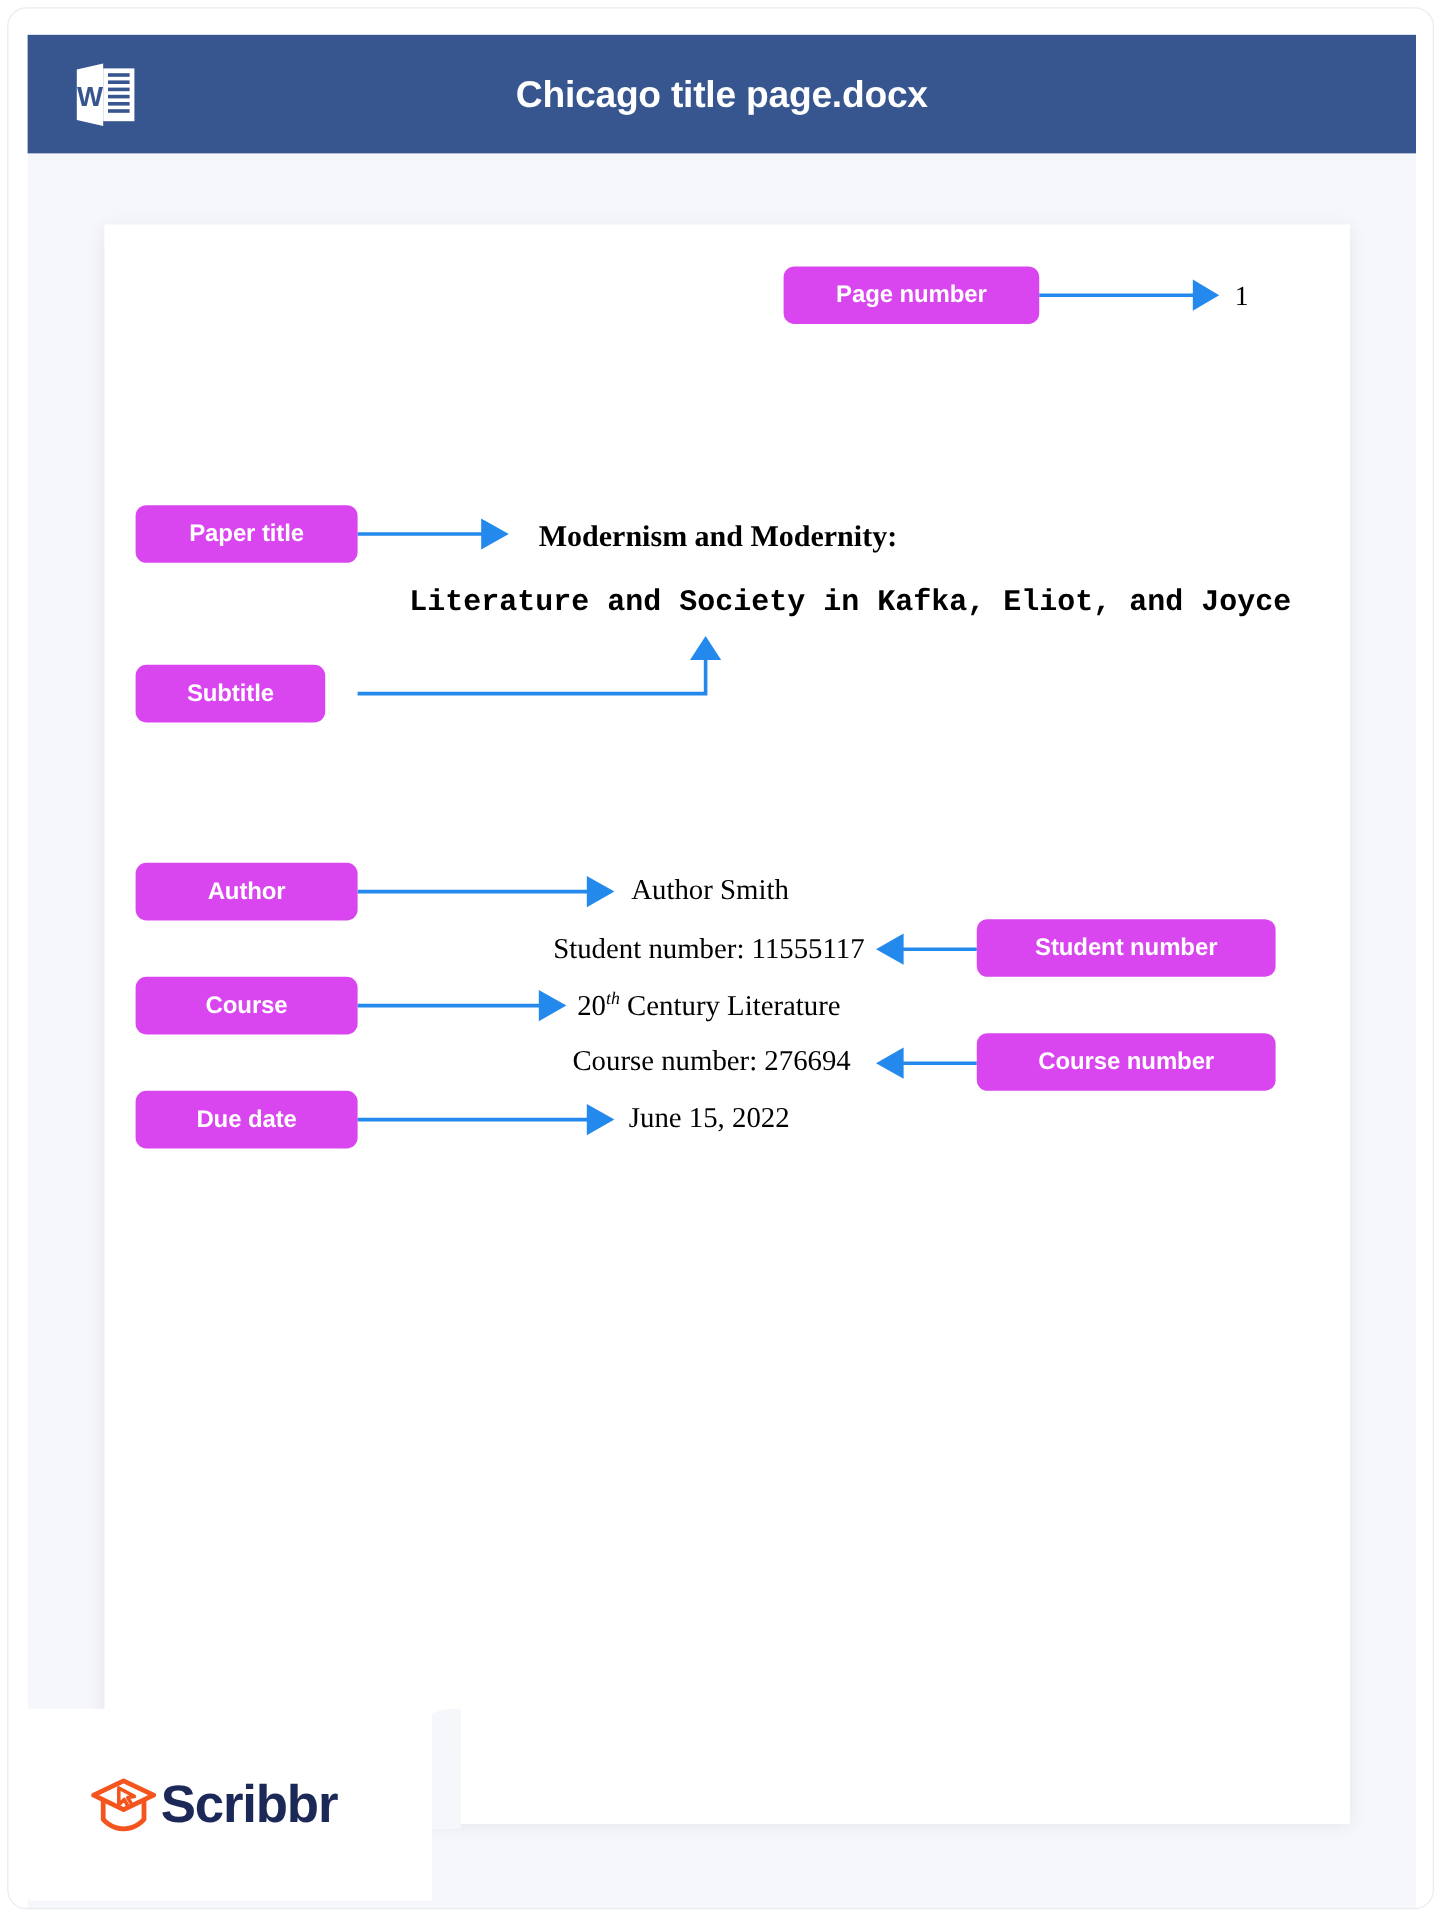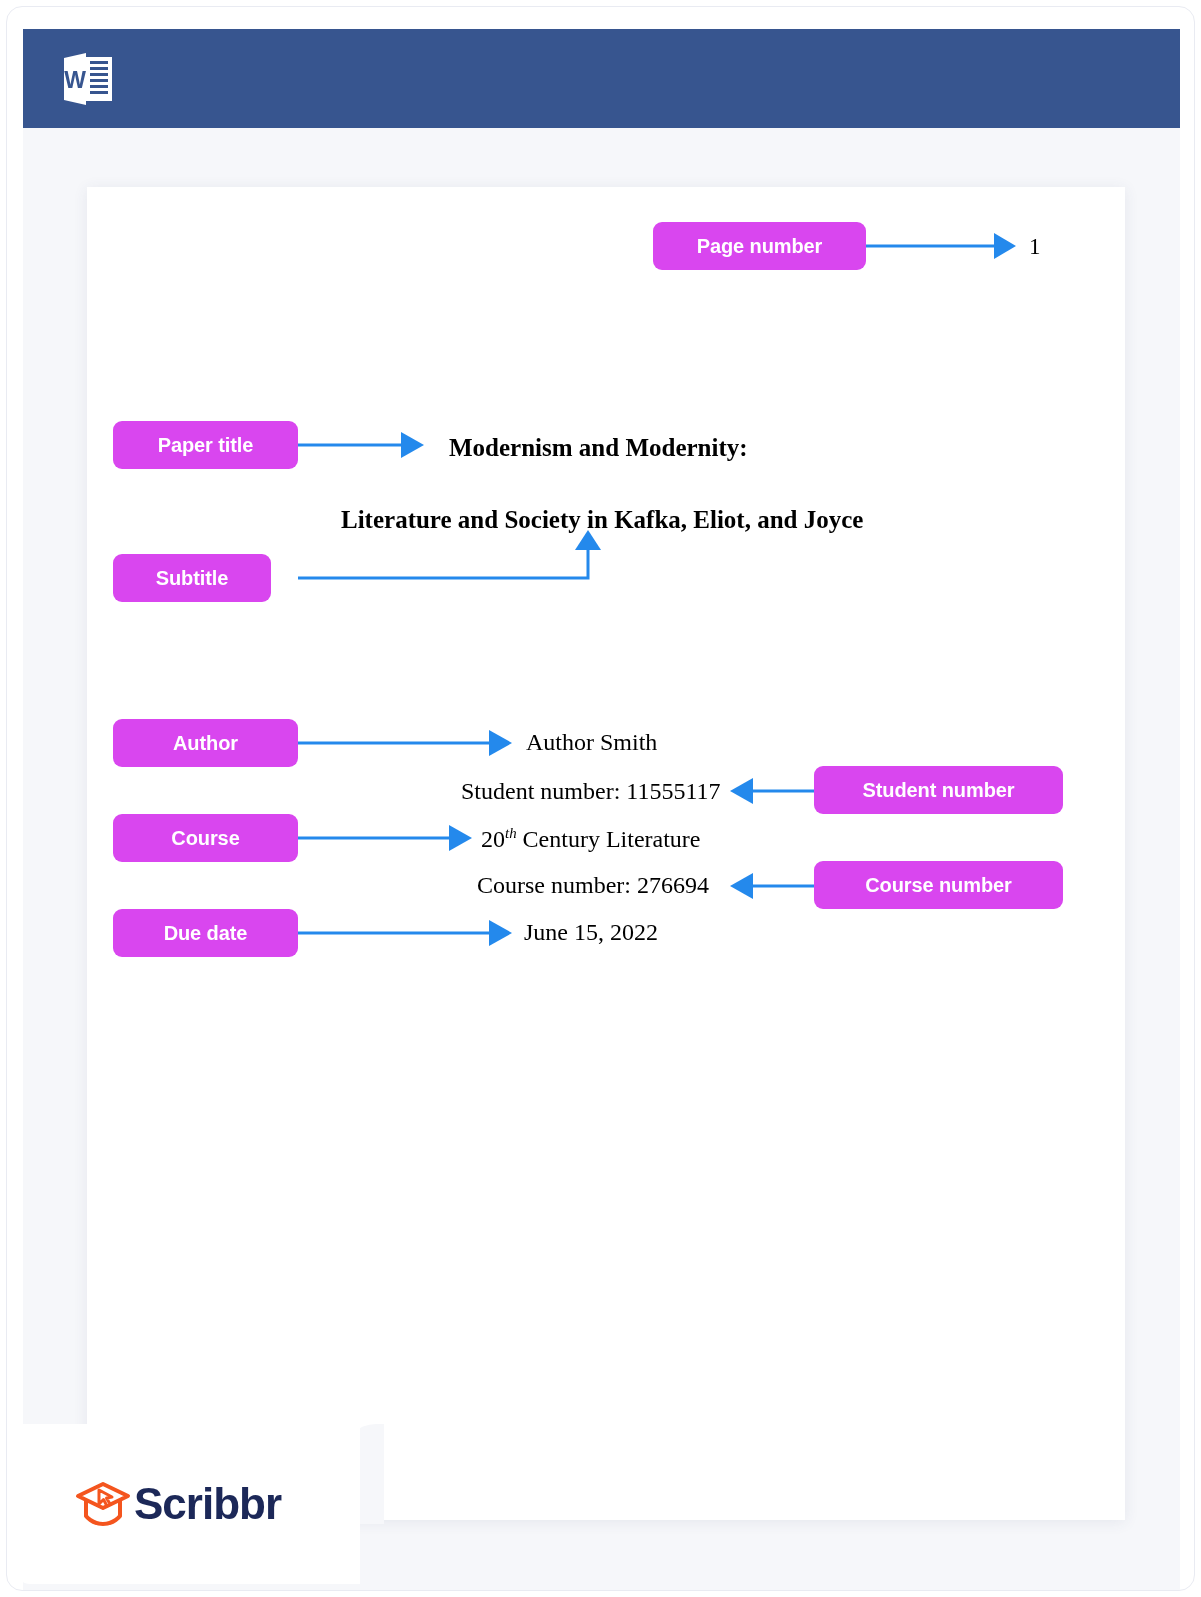--- a/index.html
+++ b/index.html
@@ -174,20 +174,21 @@
         <g fill="#37558f">
           <rect x="31" y="11" width="18" height="3"></rect>
           <rect x="31" y="17" width="18" height="3"></rect>
           <rect x="31" y="23" width="18" height="3"></rect>
           <rect x="31" y="29" width="18" height="3"></rect>
           <rect x="31" y="35" width="18" height="3"></rect>
           <rect x="31" y="41" width="18" height="3"></rect>
         </g>
       </svg>
     </div>
+    <div id="header-title">Chicago title page.docx</div>
   </div>
 
   <div id="work-area"></div>
 
   <div id="doc-page"></div>
 
 </div>
 
 <svg id="connectors">
 
@@ -245,21 +246,21 @@
 </div>
 
 <div class="pill" style="left:113px; top:909px; width:185px;">
   <span>Due date</span>
 </div>
 
 <div class="doc-text doc-pagenum" style="left:1029px; top:234px;">1</div>
 
 <div class="doc-text doc-title" style="left:449px; top:434px;">Modernism and Modernity:</div>
 
-<div class="doc-text doc-title" style="left:341px; top:506px;">Literature and Society in Kafka, Eliot, and Joyce</div>
+<div class="doc-text doc-title" style="left:341px; top:487px;font-family:Liberation Mono, monospace;">Literature and Society in Kafka, Eliot, and Joyce</div>
 
 <div class="doc-text doc-body" style="left:526px; top:729px;">Author Smith</div>
 
 <div class="doc-text doc-body" style="left:461px; top:778px;">Student number: 11555117</div>
 
 <div class="doc-text doc-body" style="left:481px; top:825px;"><span>20</span><span class="sup">th</span><span> Century Literature</span></div>
 
 <div class="doc-text doc-body" style="left:477px; top:872px;">Course number: 276694</div>
 
 <div class="doc-text doc-body" style="left:524px; top:919px;">June 15, 2022</div>

